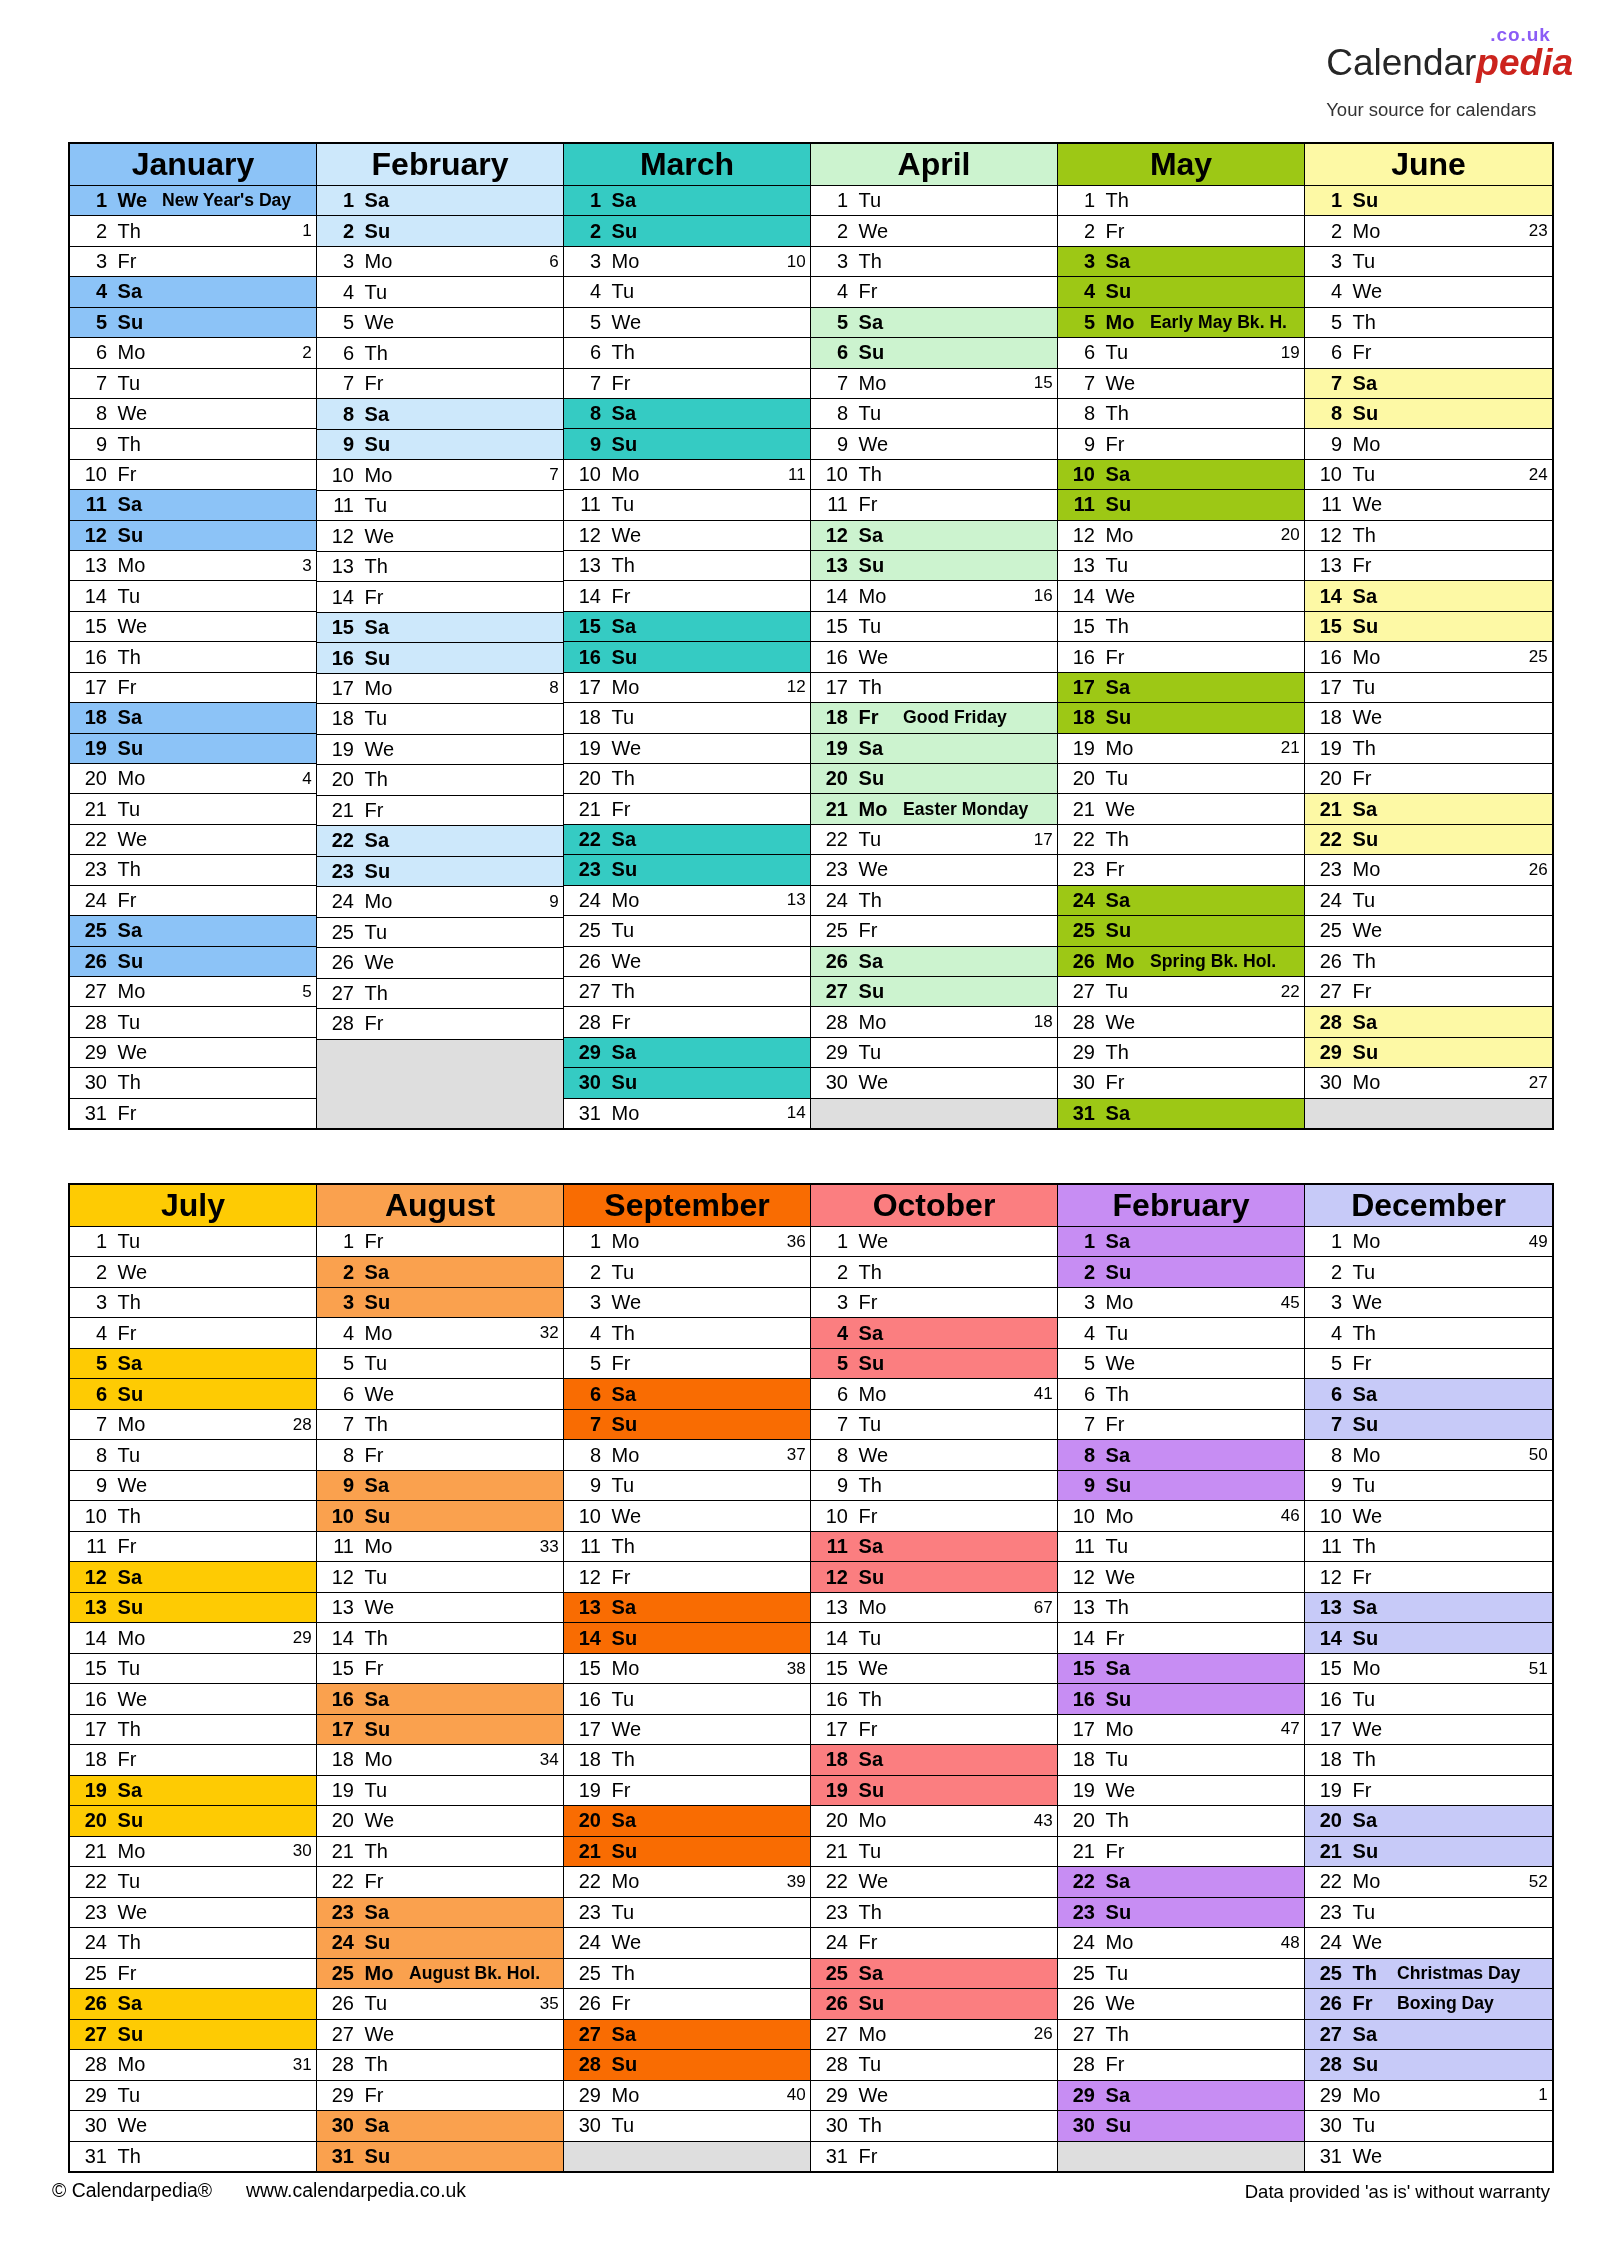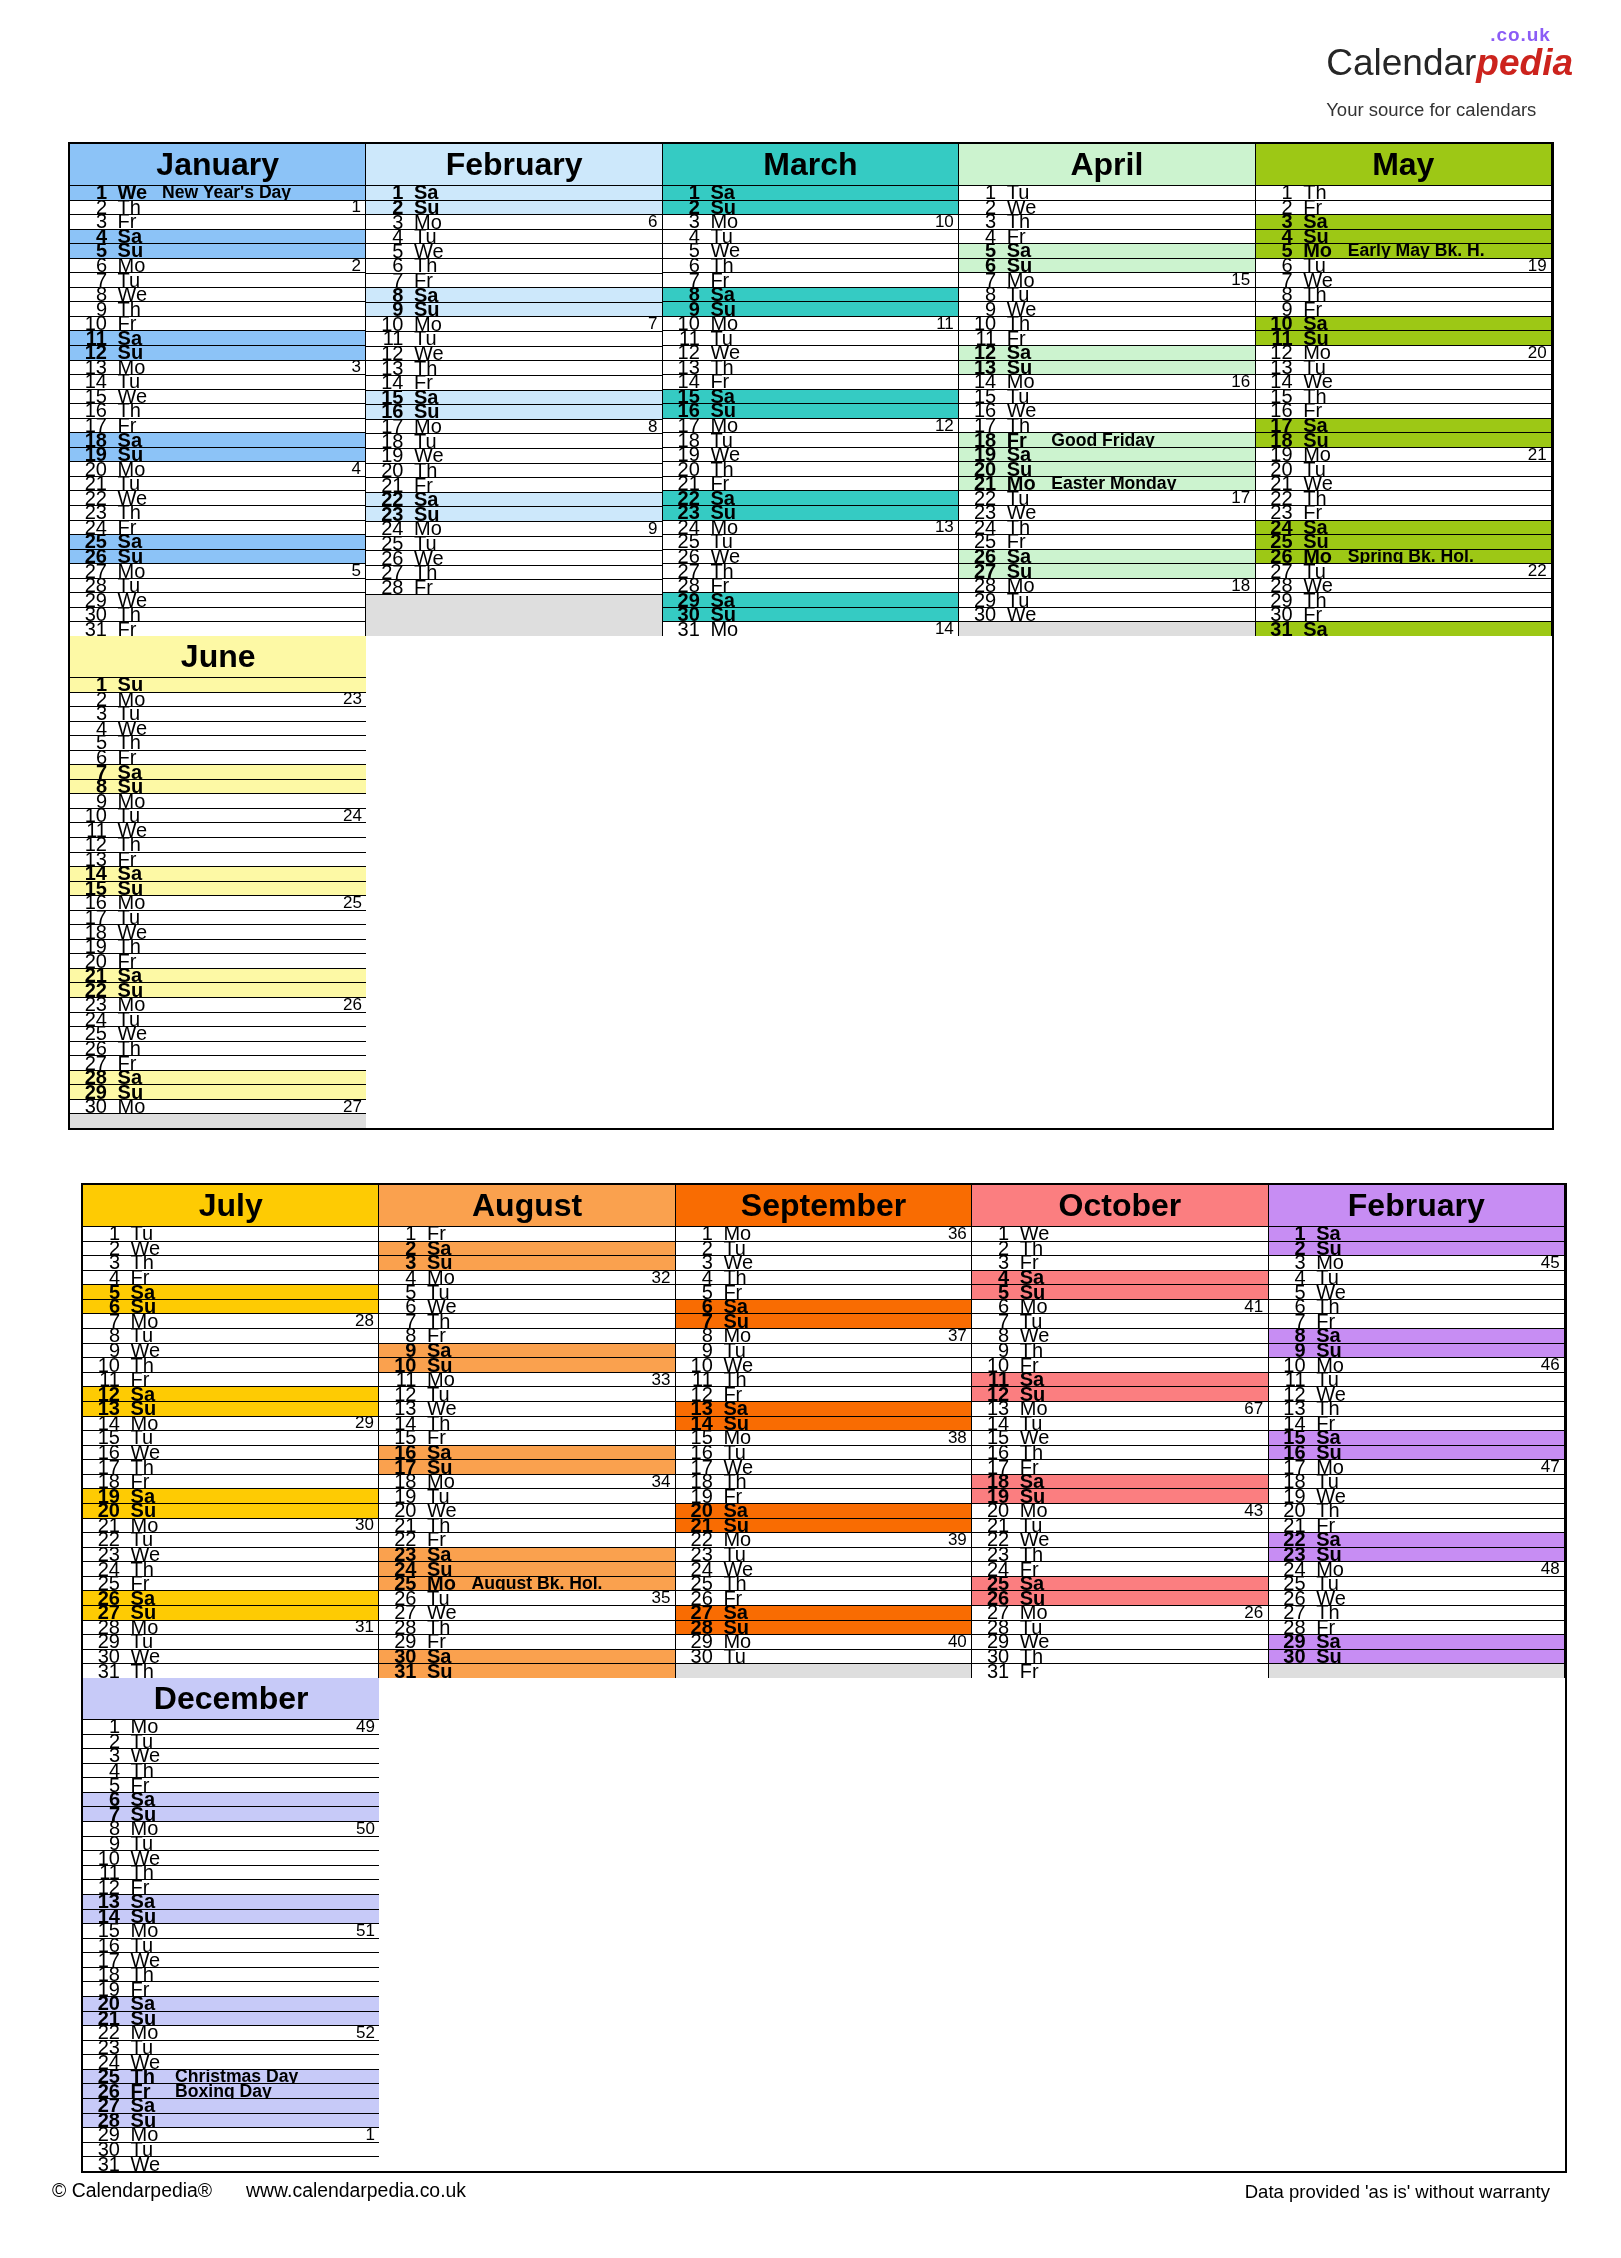--- a/index.html
+++ b/index.html
@@ -10,23 +10,23 @@
   .title { position:absolute; left:74px; top:21px; font-size:51px; font-weight:bold; letter-spacing:-0.9px; }
 
   .logo { position:absolute; top:25px; right:49px; }
   .logo-line { position:relative; font-size:37px; line-height:1.05; padding-top:19.4px; color:#262626; }
   .logo-brand2 { color:#cc231d; font-weight:bold; font-style:italic; position:relative; }
   .logo-couk { position:absolute; top:-17.6px; left:14px; font-size:19px; letter-spacing:0.9px;
                color:#8b5cf6; font-weight:bold; font-style:normal; }
   .logo-tag { font-size:18.5px; color:#333; margin-top:16px; }
 
   .calendar { position:absolute; left:68px; width:1486px; border:2.6px solid #000;
-              display:grid; grid-template-columns:repeat(5,1fr); background:#fff; }
+              display:grid; grid-template-columns:repeat(6,1fr); background:#fff; }
   #cal-top    { top:142px;  height:988px; }
-  #cal-bottom { top:1183px; height:990px;margin-left:13px; }
+  #cal-bottom { top:1183px; height:990px; }
 
   .month { display:flex; flex-direction:column; border-right:1.8px solid #000; min-width:0; }
   .month:last-child { border-right:none; }
   .month-header { flex:0 0 41px; background:var(--mc); font-weight:bold; font-size:32px;
                   display:flex; align-items:center; justify-content:center; }
   .rows { flex:1 1 auto; display:flex; flex-direction:column; min-height:0; }
   .day-row { flex:1 1 0; display:flex; align-items:center; border-top:1.8px solid #000;
              padding:0 4.4px 0 7px; font-size:20px; min-height:0; overflow:hidden; white-space:nowrap; }
   .day-row.hl { background:var(--mc); font-weight:bold; }
   .filler { border-top:1.8px solid #000; }

